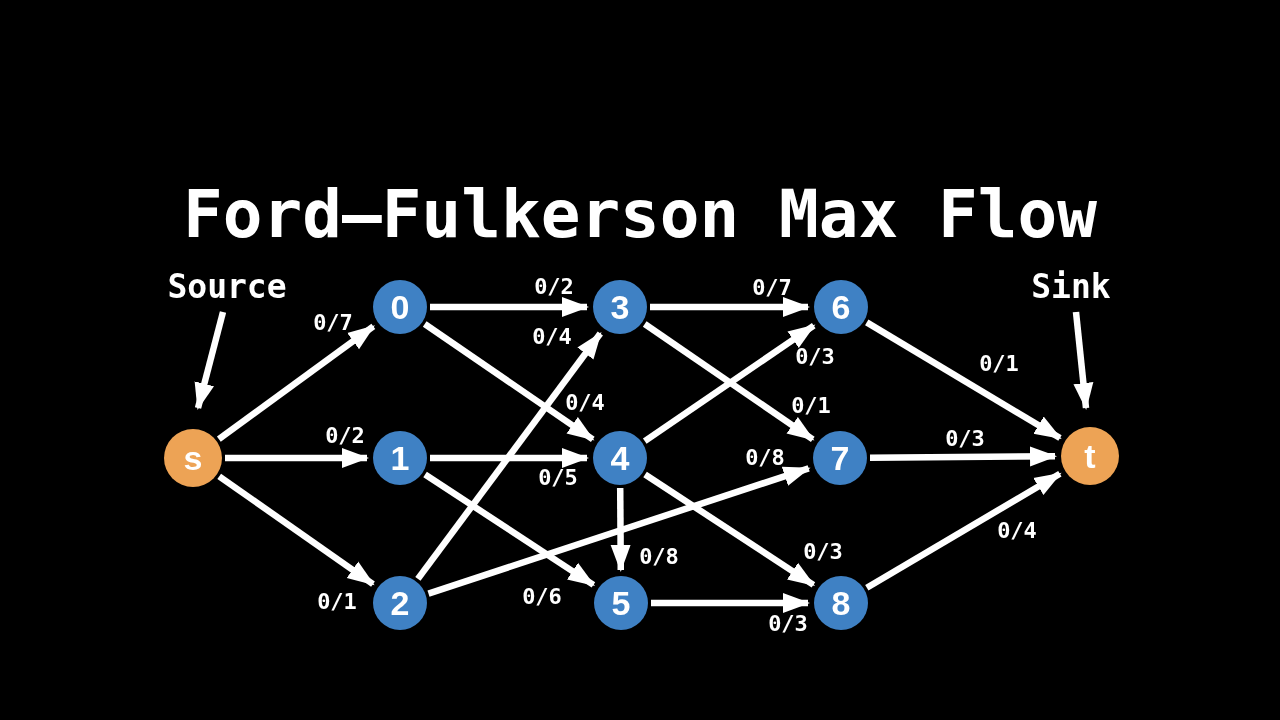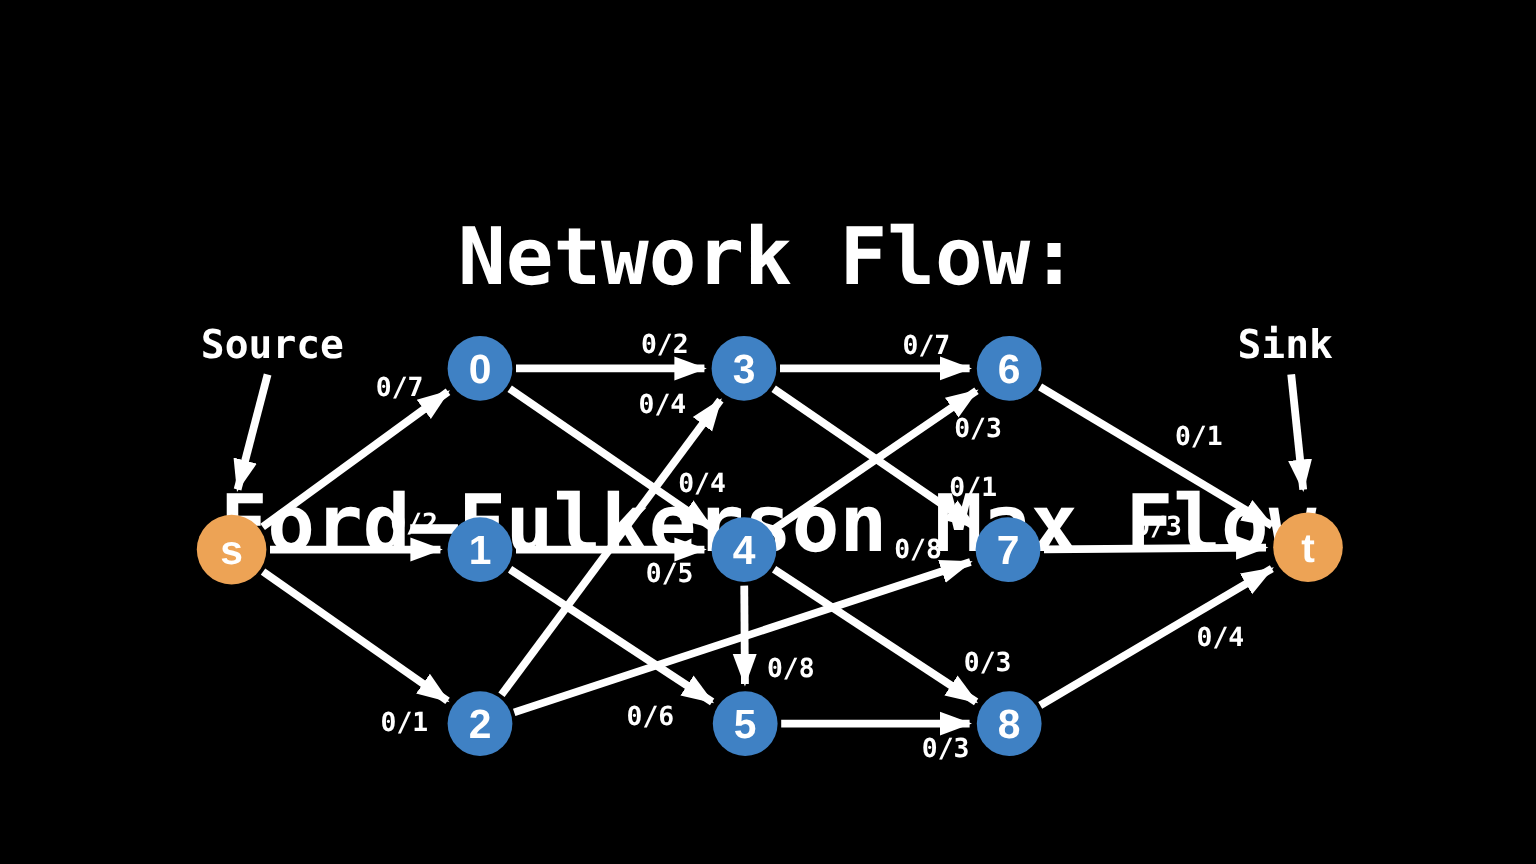--- a/index.html
+++ b/index.html
@@ -14,21 +14,20 @@
   #graph text{fill:#ffffff;}
   .edge-label{font-family:"DejaVu Sans Mono",monospace;font-weight:bold;font-size:22px;}
   .node-label{font-family:"Liberation Sans",sans-serif;font-weight:bold;font-size:34px;}
   .annotation-label{font-family:"DejaVu Sans Mono",monospace;font-weight:bold;font-size:33px;}
 </style>
 </head>
 <body>
 
 <div class="stage">
   <div class="title">
-    <div>Network Flow:</div>
     <div>Ford–Fulkerson Max Flow</div>
   </div>
   <svg id="graph" width="1280" height="720" viewBox="0 0 1280 720">
       <defs>
         <marker id="arrow" markerUnits="userSpaceOnUse" markerWidth="30" markerHeight="24" refX="25" refY="12" orient="auto">
           <path d="M0,2 L27,12 L0,22 Z" fill="#ffffff"></path>
         </marker>
       </defs>
       <line x1="218.85252451135196" y1="439.1413951632167" x2="373.3395840976683" y2="326.44793623793277" stroke="#ffffff" stroke-width="6.5" marker-end="url(#arrow)"></line>
       <line x1="225" y1="458" x2="367" y2="458" stroke="#ffffff" stroke-width="6.5" marker-end="url(#arrow)"></line>

